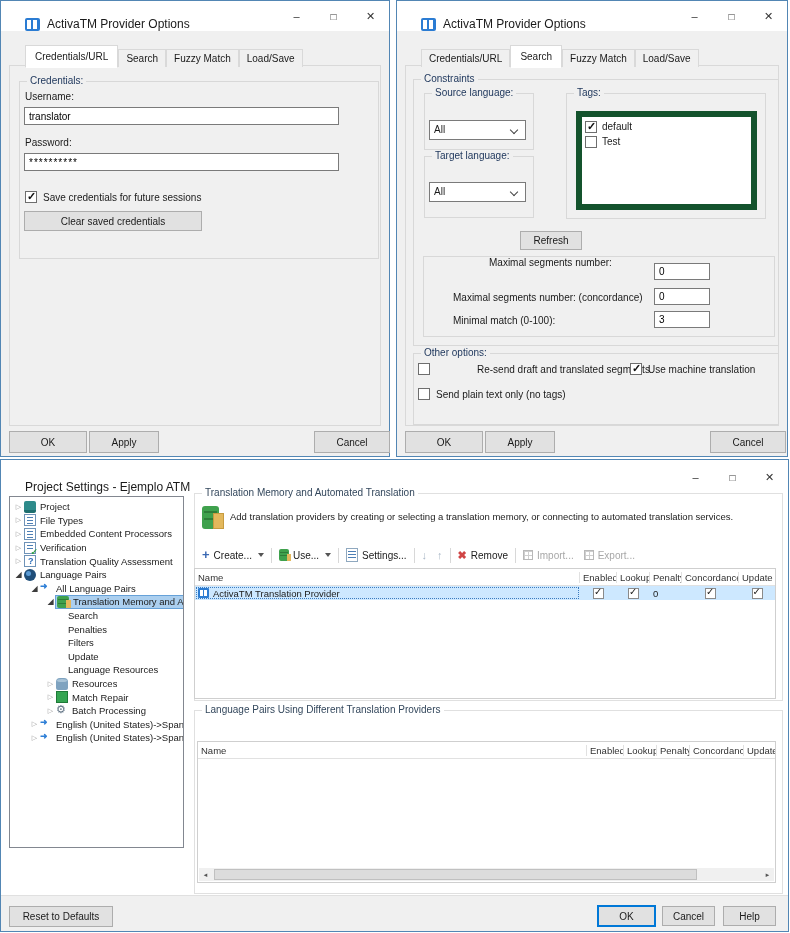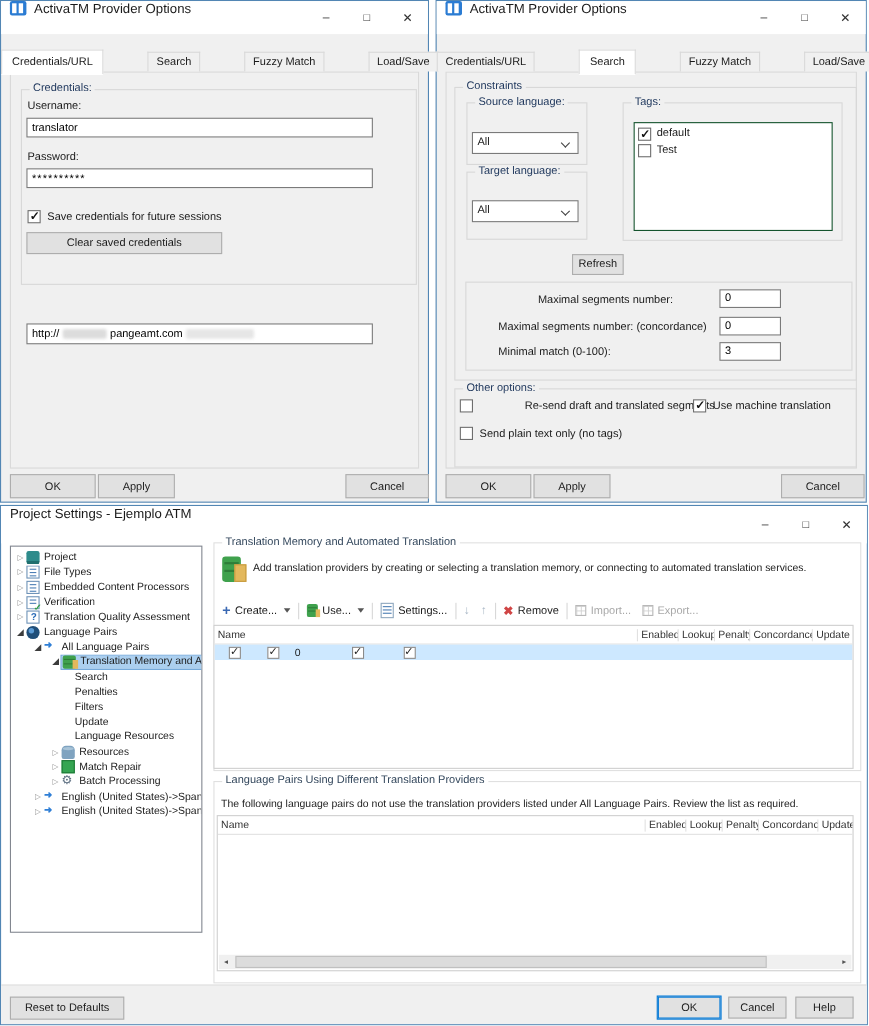--- a/index.html
+++ b/index.html
@@ -1,44 +1,44 @@
 <!DOCTYPE html>
 <html><head>
 <meta charset="utf-8">
 <style>
   html,body{margin:0;padding:0;background:#fff;}
   .stage{position:relative;width:790px;height:933px;background:#fff;font-family:"Liberation Sans",sans-serif;font-size:10px;color:#1a1a1a;overflow:hidden;}
   .win{position:absolute;border:1px solid #5286b4;background:#f0f0f0;box-sizing:border-box;}
-  .titlebar{position:absolute;left:0;top:0;right:0;height:30px;background:#fff;display:flex;align-items:flex-start;padding-left:8px;box-sizing:border-box;}
+  .titlebar{position:absolute;left:0;top:0;right:0;height:30px;background:#fff;display:flex;align-items:flex-end;padding-left:24px;box-sizing:border-box;}
   .app-icon{width:15px;height:13px;background:#2b7cd3;border-radius:2px;position:relative;margin-right:7px;flex:none;}
   .app-icon::before,.app-icon::after{content:"";position:absolute;top:2px;bottom:2px;background:#fff;width:4px;}
   .app-icon::before{left:2px}.app-icon::after{left:8px}
   .title{font-size:12px;white-space:nowrap;}
   .caption-btns{margin-left:auto;display:flex;height:100%;}
   .cap{width:37px;display:flex;align-items:center;justify-content:center;color:#333;font-size:11px;}
   .cap.mx{font-size:10px}
-  .tabstrip{position:absolute;left:0;top:44px;display:flex;align-items:center;z-index:3;gap:40px;}
+  .tabstrip{position:absolute;left:24px;top:44px;display:flex;align-items:flex-end;z-index:3;}
   .tab{padding:3px 7px;border:1px solid #d9d9d9;border-bottom:none;background:#f0f0f0;font-size:10px;white-space:nowrap;}
   .tab.active{background:#fff;padding:5px 9px 5px;margin-bottom:-1px;border-bottom:1px solid #fff;}
   .tabpage{position:absolute;left:8px;right:8px;top:64px;height:359px;border:1px solid #d9d9d9;background:#f0f0f0;}
   .gb{position:absolute;border:1px solid #d8d8d8;box-sizing:border-box;}
   .gbl{position:absolute;top:-7px;left:7px;background:#f0f0f0;padding:0 3px;color:#21395e;font-size:10px;line-height:12px;white-space:nowrap;}
   .gbl.on-white{background:#fff;color:#33475c;}
   .lbl{position:absolute;font-size:10px;white-space:nowrap;}
   .tb{position:absolute;background:#fff;border:1px solid #7a7a7a;box-sizing:border-box;font-family:inherit;font-size:10px;padding:0 4px;color:#000;}
   input.tb{outline:none;}
   .urlbox{display:flex;align-items:center;}
   .redact{display:inline-block;height:9px;background:#dcdcdc;border-radius:2px;filter:blur(1.5px);margin:0 3px;}
   .btn{position:absolute;background:#e1e1e1;border:1px solid #adadad;box-sizing:border-box;display:flex;align-items:center;justify-content:center;font-size:10px;}
   .btn.focused{border:1px solid #0078d7;box-shadow:0 0 0 1px #0078d7;}
   .cb{position:absolute;width:12px;height:12px;background:#fff;border:1px solid #6e6e6e;box-sizing:border-box;}
   .cb.checked::after{content:"✓";position:absolute;left:1px;top:-2px;font-size:11px;font-weight:bold;color:#111;}
   .combo{position:absolute;background:#fff;border:1px solid #7a7a7a;box-sizing:border-box;font-size:10px;padding:3px 18px 3px 4px;}
   .combo::after{content:"";position:absolute;right:8px;top:6px;width:5px;height:5px;border-right:1px solid #444;border-bottom:1px solid #444;transform:rotate(45deg);}
-  .listbox{position:absolute;background:#fff;border:1px solid #14532d;box-sizing:border-box;padding:2px 3px;}
+  .listbox{position:absolute;background:#fff;border:6px solid #14532d;box-sizing:border-box;padding:2px 3px;}
   .litem{display:flex;align-items:center;gap:5px;height:15px;font-size:10px;}
   .cbi{width:12px;height:12px;background:#fff;border:1px solid #6e6e6e;box-sizing:border-box;position:relative;flex:none;}
   .cbi.checked::after{content:"✓";position:absolute;left:1px;top:-2px;font-size:11px;font-weight:bold;color:#111;}
   
   #win3{background:#fff;}
   .tree{position:absolute;left:8px;top:36px;width:175px;height:352px;background:#fff;border:1px solid #828790;box-sizing:border-box;padding-top:3px;overflow:hidden;}
   .trow{display:flex;align-items:center;height:13.6px;font-size:9.5px;white-space:nowrap;overflow:hidden;}
   .lvl0{padding-left:3px}.lvl1{padding-left:19px}.lvl2{padding-left:35px}.lvl3{padding-left:58px}
   .exp{width:11px;flex:none;display:flex;align-items:center;justify-content:center;color:#9a9a9a;}
   .exp.collapsed::after{content:"▷";font-size:7px;}
@@ -127,26 +127,20 @@
       <span class="gbl">Credentials:</span>
     </div>
     <span class="lbl" style="left:24px;top:90px;">Username:</span>
     <input class="tb" style="left: 23px; top: 106px; width: 315px; height: 18px;" readonly="" value="translator">
     <span class="lbl" style="left:24px;top:136px;">Password:</span>
     <input class="tb" style="left: 23px; top: 152px; width: 315px; height: 18px; letter-spacing: 1px;" readonly="" value="**********">
     <span class="cb checked" style="left:24px;top:190px;"></span>
     <span class="lbl" style="left:42px;top:191px;">Save credentials for future sessions</span>
     <div class="btn" style="left:23px;top:210px;width:178px;height:20px;">Clear saved credentials</div>
 
-    <div class="tb urlbox" style="left:23px;top:293px;width:315px;height:19px;">
-      <span>http://</span>
-      <span class="redact" style="width:40px;"></span>
-      <span>pangeamt.com</span>
-      <span class="redact" style="width:62px;background:#e6e6e6;"></span>
-    </div>
 
     <div class="btn" style="left:8px;top:430px;width:78px;height:22px;">OK</div>
     <div class="btn" style="left:88px;top:430px;width:70px;height:22px;">Apply</div>
     <div class="btn" style="left:313px;top:430px;width:76px;height:22px;">Cancel</div>
   </section>
 
   <section class="win" style="left:396px;top:0;width:392px;height:457px;">
     <div class="titlebar">
       <span class="app-icon"></span>
       <span class="title">ActivaTM Provider Options</span>
@@ -189,24 +183,24 @@
       <div class="litem">
         <span class="cbi checked"></span>
         <span>default</span>
       </div>
       <div class="litem">
         <span class="cbi"></span>
         <span>Test</span>
       </div>
     </div>
 
-    <div class="btn" style="left:123px;top:230px;width:47px;height:19px;">Refresh</div>
+    <div class="btn" style="left:123px;top:230px;width:62px;height:19px;">Refresh</div>
 
     <div class="gb" style="left:26px;top:255px;width:352px;height:81px;"></div>
-    <span class="lbl" style="left:56px;top:266px;padding-left:36px;">Maximal segments number:</span>
+    <span class="lbl" style="left:56px;top:256px;padding-left:36px;">Maximal segments number:</span>
     <input class="tb" style="left: 257px; top: 262px; width: 56px; height: 17px;" readonly="" value="0">
     <span class="lbl" style="left:56px;top:291px;">Maximal segments number: (concordance)</span>
     <input class="tb" style="left: 257px; top: 287px; width: 56px; height: 17px;" readonly="" value="0">
     <span class="lbl" style="left:56px;top:314px;">Minimal match (0-100):</span>
     <input class="tb" style="left: 257px; top: 310px; width: 56px; height: 17px;" readonly="" value="3">
 
     <div class="gb" style="left:16px;top:352px;width:366px;height:72px;">
       <span class="gbl">Other options:</span>
     </div>
     <span class="cb" style="left:21px;top:362px;"></span>
@@ -361,40 +355,43 @@
     <div class="table" style="left:193px;top:108px;width:582px;height:131px;">
       <div class="thead">
         <span class="hc" style="width:385px;">Name</span>
         <span class="hc" style="width:37px;">Enabled</span>
         <span class="hc" style="width:33px;">Lookup</span>
         <span class="hc" style="width:32px;">Penalty</span>
         <span class="hc" style="width:57px;">Concordance</span>
         <span class="hc" style="width:36px;border-right:none;">Update</span>
       </div>
       <div class="drow sel">
+        <span class="dc focus-cell" style="width:385px;">
+          <span class="row-icon"></span>
+          <span>ActivaTM Translation Provider</span>
+        </span>
         <span class="dc" style="width:37px;">
             <span class="cb-s checked"></span>
           </span>
         <span class="dc" style="width:33px;">
             <span class="cb-s checked"></span>
           </span>
         <span class="dc" style="width:32px;">0</span>
         <span class="dc" style="width:57px;">
             <span class="cb-s checked"></span>
           </span>
         <span class="dc" style="width:36px;">
             <span class="cb-s checked"></span>
           </span>
       </div>
     </div>
 
     <div class="gb" style="left:193px;top:250px;width:589px;height:184px;border-color:#e0e0e0;">
       <span class="gbl on-white">Language Pairs Using Different Translation Providers</span>
     </div>
-    <span class="desc" style="left:200px;top:266px;width:575px;">The following language pairs do not use the translation providers listed under All Language Pairs. Review the list as required.</span>
 
     <div class="table" style="left:196px;top:281px;width:579px;height:142px;">
       <div class="thead">
         <span class="hc" style="width:389px;">Name</span>
         <span class="hc" style="width:37px;">Enabled</span>
         <span class="hc" style="width:33px;">Lookup</span>
         <span class="hc" style="width:33px;">Penalty</span>
         <span class="hc" style="width:54px;">Concordance</span>
         <span class="hc" style="width:33px;border-right:none;">Update</span>
       </div>

